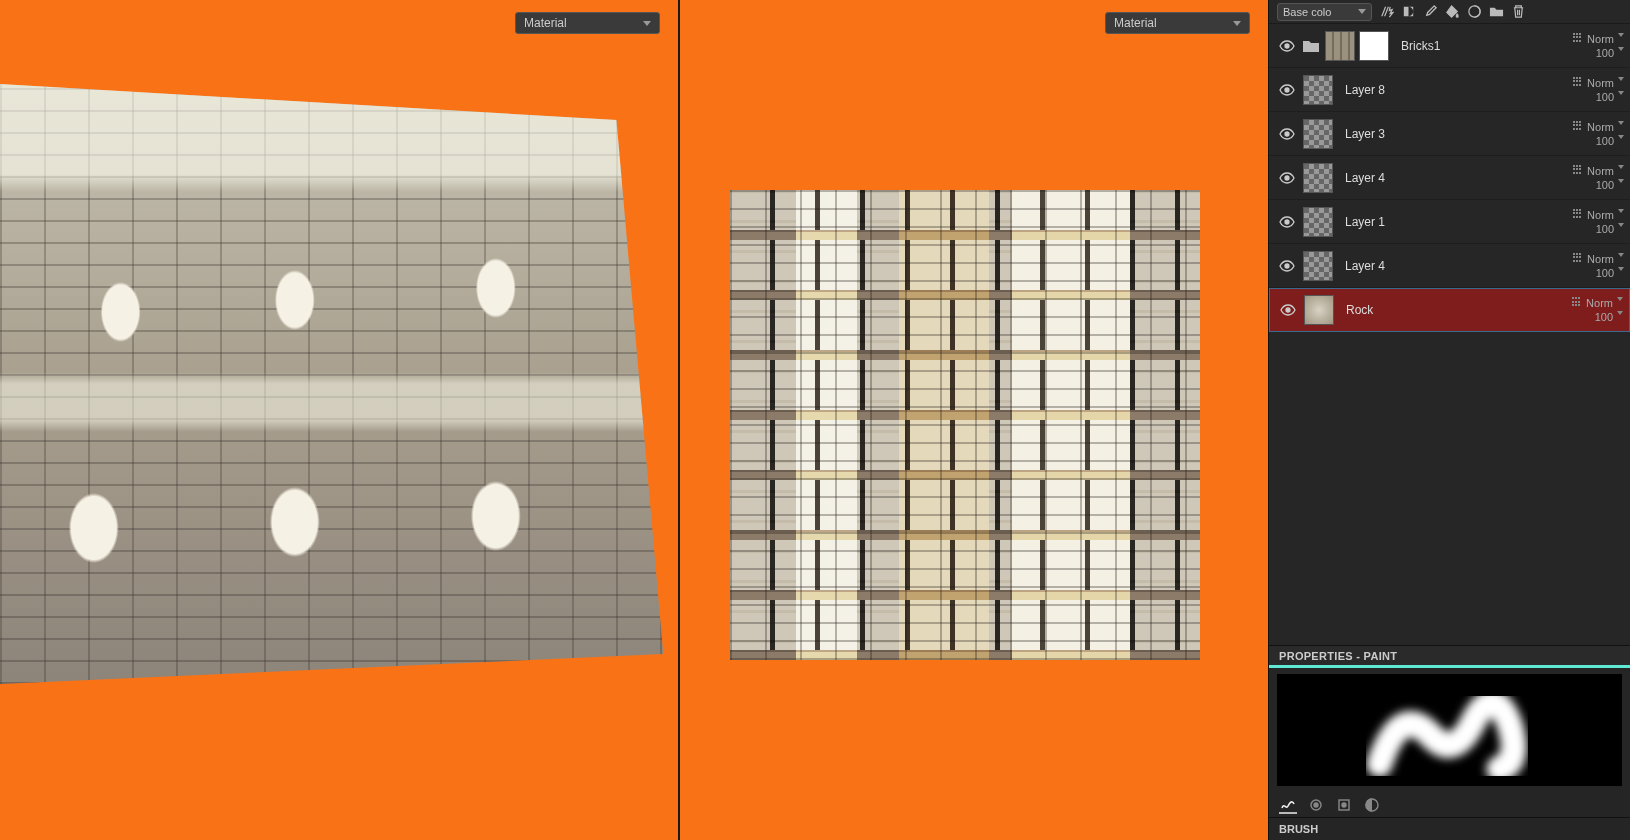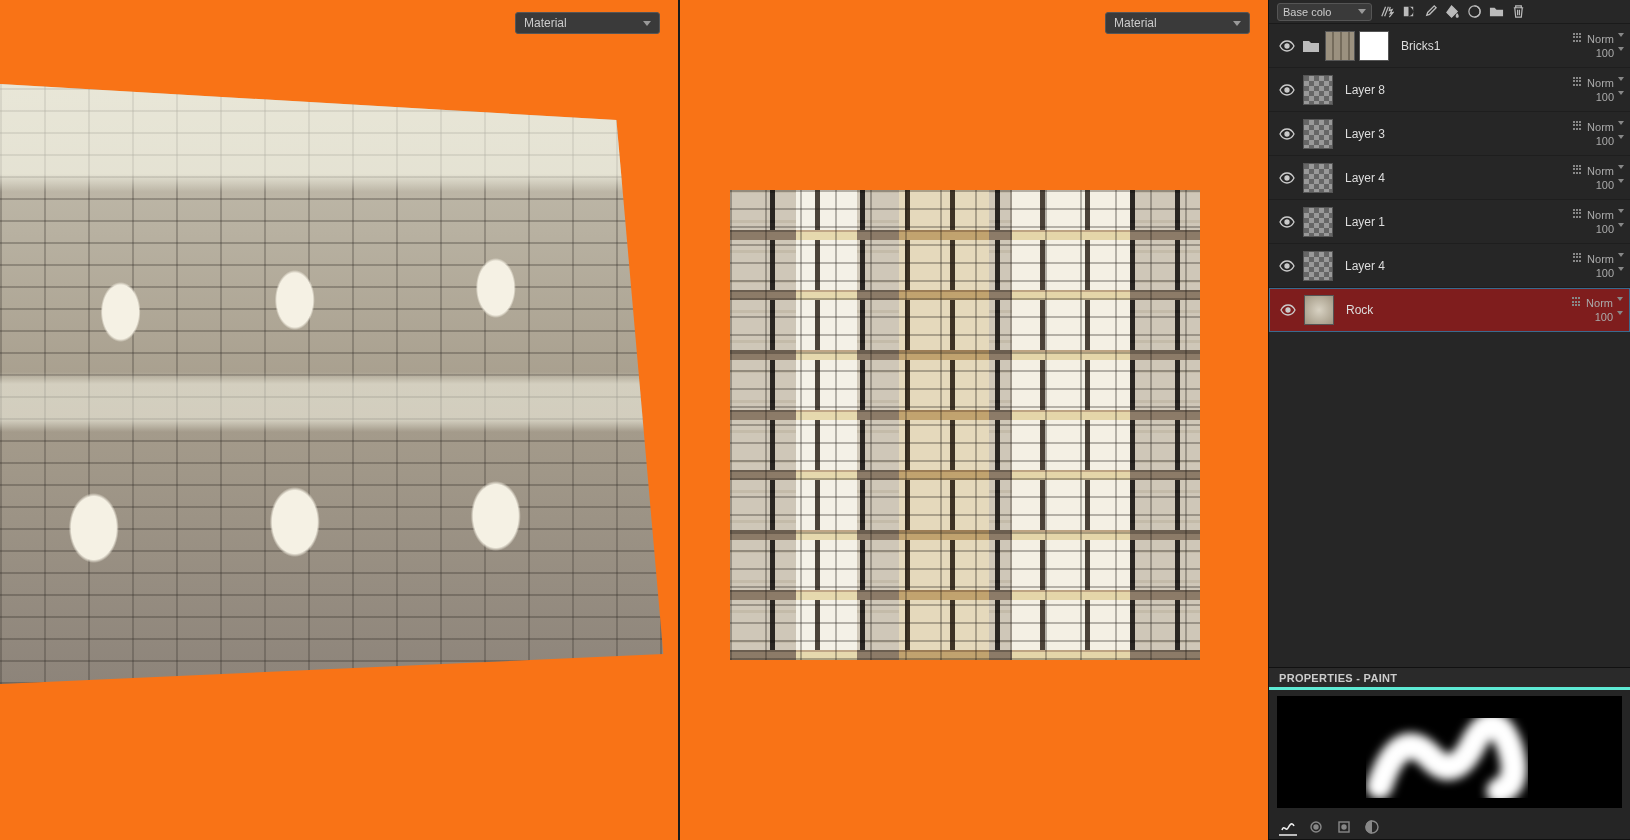--- a/index.html
+++ b/index.html
@@ -555,15 +555,16 @@
             <circle cx="8" cy="8" r="2" fill="currentColor"></circle>
           </svg>
       </div>
       <div class="ptab">
         <svg viewBox="0 0 16 16" stroke="currentColor" fill="none" stroke-width="1.4">
             <circle cx="8" cy="8" r="6"></circle>
             <path d="M8 2a6 6 0 000 12" fill="currentColor"></path>
           </svg>
       </div>
     </div>
+    <div class="brush-section-header">BRUSH</div>
   </div>
 
 </div>
 
 </body></html>

